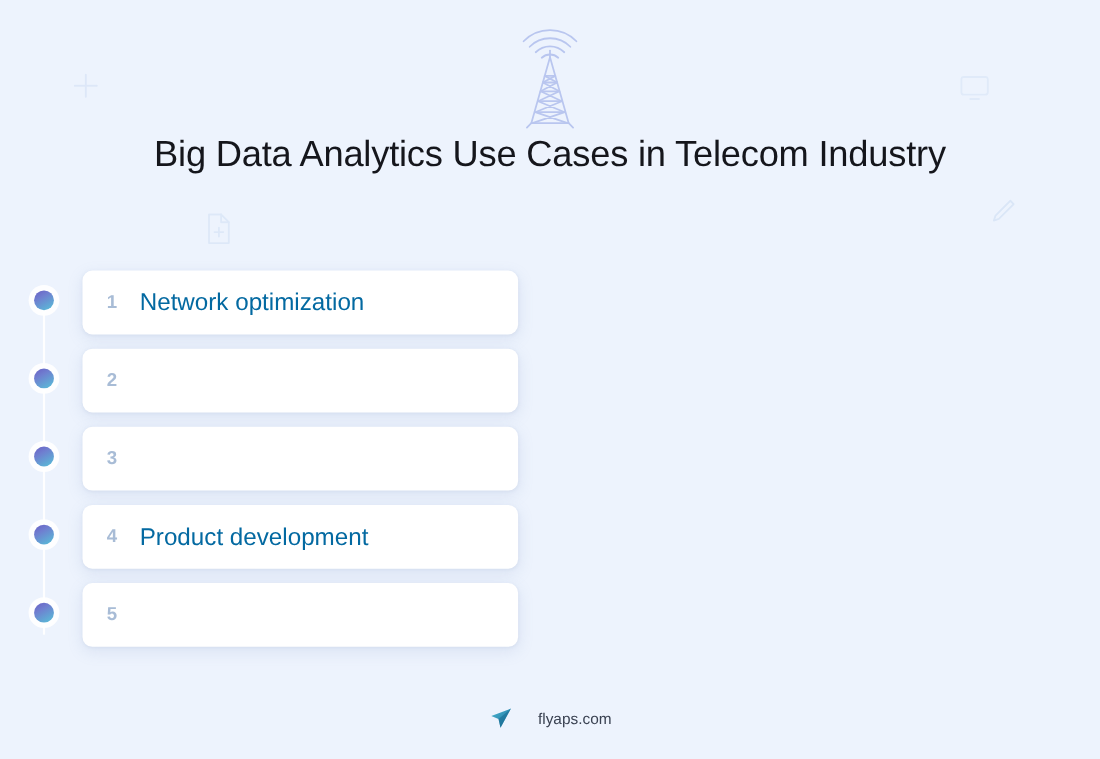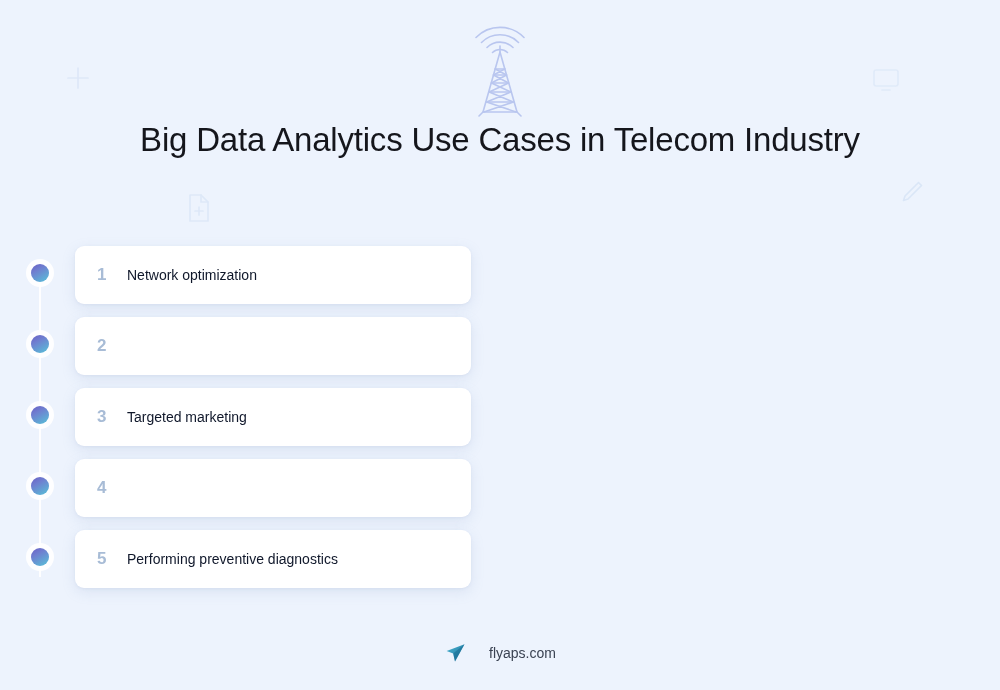--- a/index.html
+++ b/index.html
@@ -114,22 +114,22 @@
   .column.left  .card { left: 75px;  width: 396px; }
 
   .num {
     font-size: 17px;
     font-weight: bold;
     color: #a8bcd6;
     min-width: 30px;
     flex: 0 0 auto;
   }
   .label {
-    font-size: 14px;
-    color: #0f172a;
+    font-size: 22px;
+    color: #0369a1;
     white-space: nowrap;
   }
 
   
   .footer {
     position: absolute;
     left: 0; right: 0;
     top: 642px;
     display: flex;
     align-items: center;
@@ -216,36 +216,35 @@
         <span class="dot"></span>
         <div class="card">
           <span class="num">2</span>
         </div>
       </div>
 
       <div class="row">
         <span class="dot"></span>
         <div class="card">
           <span class="num">3</span>
-          <span class="label">Targeted marketing</span>
         </div>
       </div>
 
       <div class="row">
         <span class="dot"></span>
         <div class="card">
           <span class="num">4</span>
+          <span class="label">Product development</span>
         </div>
       </div>
 
       <div class="row">
         <span class="dot"></span>
         <div class="card">
           <span class="num">5</span>
-          <span class="label">Performing preventive diagnostics</span>
         </div>
       </div>
 
     </div>
   </div>
 
   <div class="column right">
 
     <div class="rows">
 

